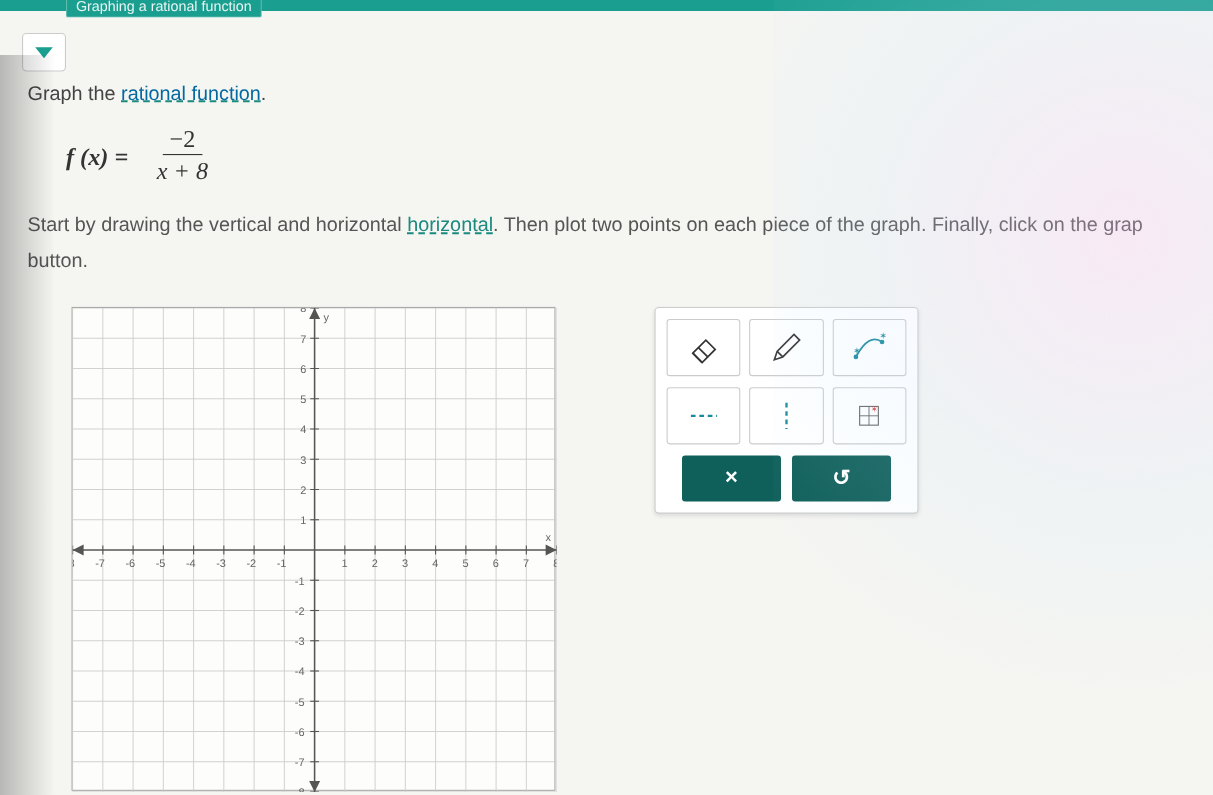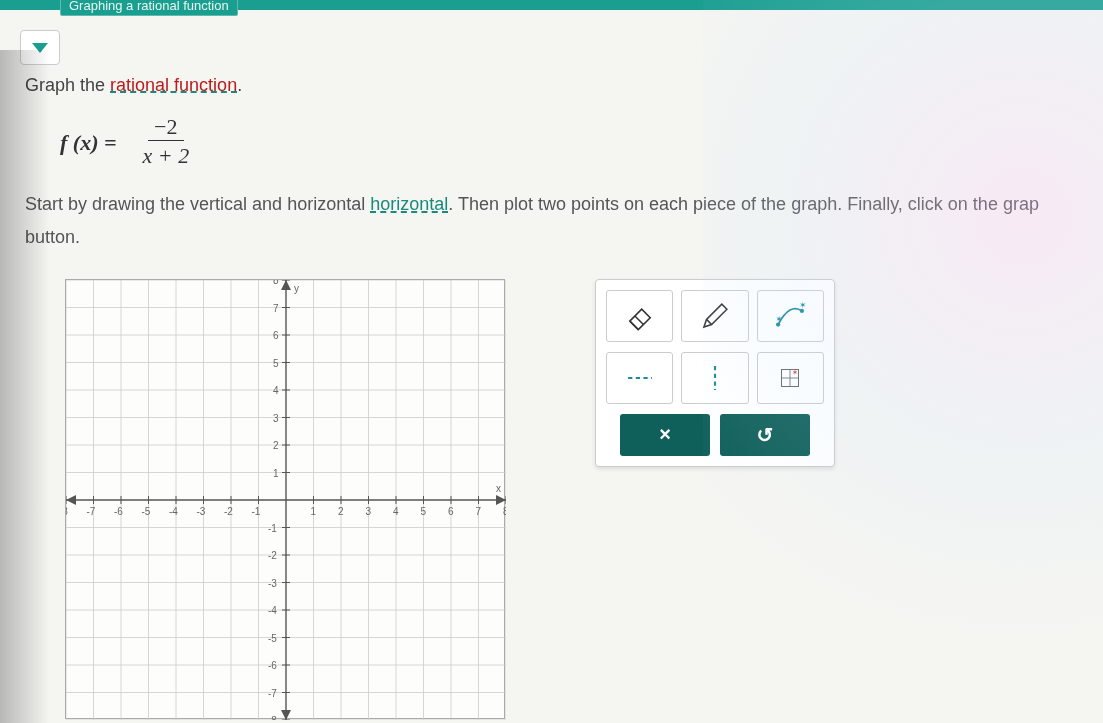--- a/index.html
+++ b/index.html
@@ -47,21 +47,21 @@
     border-top: 10px solid #1a9e8f;
   }
   .content {
     padding: 65px 25px 20px 25px;
     font-size: 18px;
     color: #444;
   }
   .heading {
     margin-bottom: 18px;
   }
-  .heading a { color: #b91c1c; text-decoration: underline dashed #1a8a7e; }
+  .heading a { color: #0369a1; text-decoration: underline dashed #1a8a7e; }
   .formula {
     margin: 0 0 20px 35px;
     font-family: "Times New Roman", serif;
     font-size: 22px;
     display: flex;
     align-items: center;
     color: #333;
   }
   .formula .lhs { font-style: italic; margin-right: 16px; font-weight: bold; }
   .frac {
@@ -156,21 +156,21 @@
 
 <div class="content">
   <div class="heading">
     <span>Graph the </span><a href="#">rational function</a><span>.</span>
   </div>
 
   <div class="formula">
     <span class="lhs">f (x) =</span>
     <span class="frac">
       <span class="num">−2</span>
-      <span class="den">x + 2</span>
+      <span class="den">x + 8</span>
     </span>
   </div>
 
   <div class="instruction">
     <span>Start by drawing the vertical and horizontal </span><a href="#">horizontal</a><span>. Then plot two points on each piece of the graph. Finally, click on the grap</span>
   </div>
   <div class="instruction">button.</div>
 
   <div class="work-area">
 

